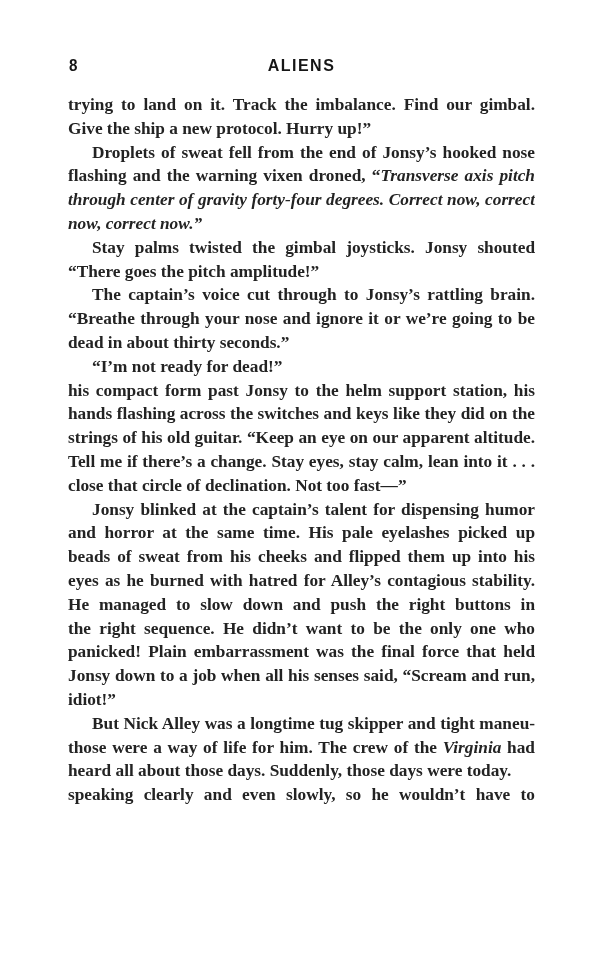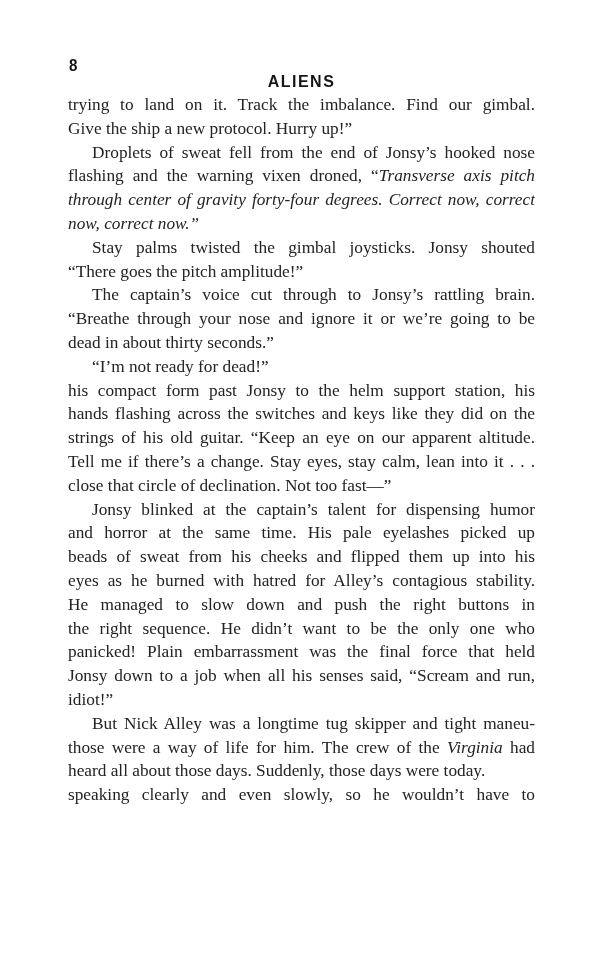--- a/index.html
+++ b/index.html
@@ -35,33 +35,33 @@
     transform-origin: left center;
   }
   .running-head {
     position: absolute;
     left: 0;
     right: 0;
     top: 0;
     text-align: center;
     font-size: 16px;
     letter-spacing: 1.5px;
-    margin-top: 16px;
   }
   .body-text {
     margin-top: 16px;
     width: 467px;
     font-size: 17.3px;
     line-height: 23.8px;
   }
   .line {
     height: 23.8px;
     overflow: hidden;
     text-align: justify;
     text-align-last: left;
+    font-weight: bold;
   }
   .line.just {
     text-align-last: justify;
   }
   .line.indent {
     padding-left: 24px;
   }
   .it {
     font-style: italic;
   }

